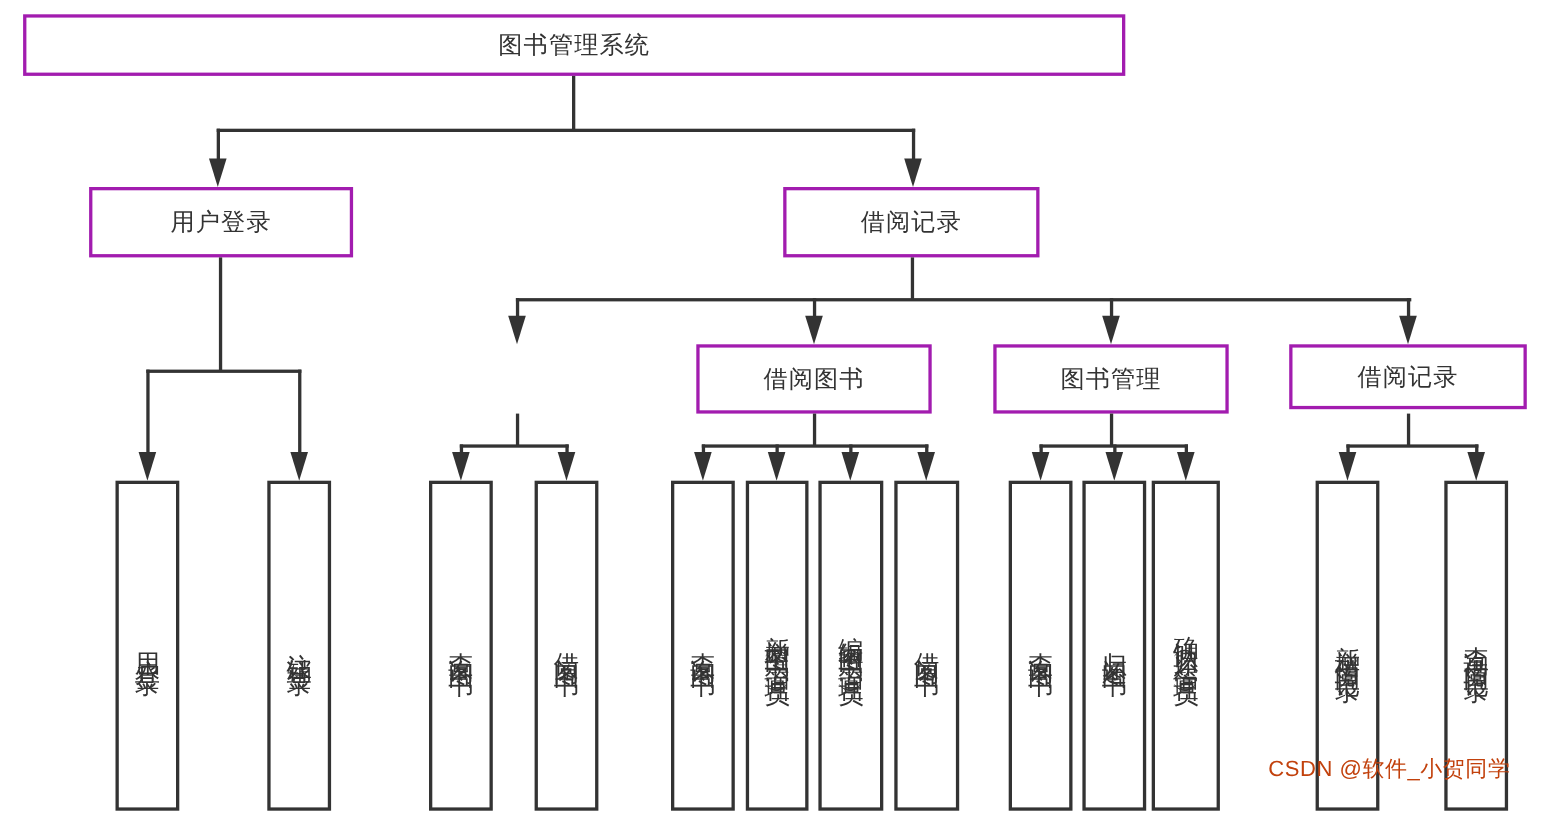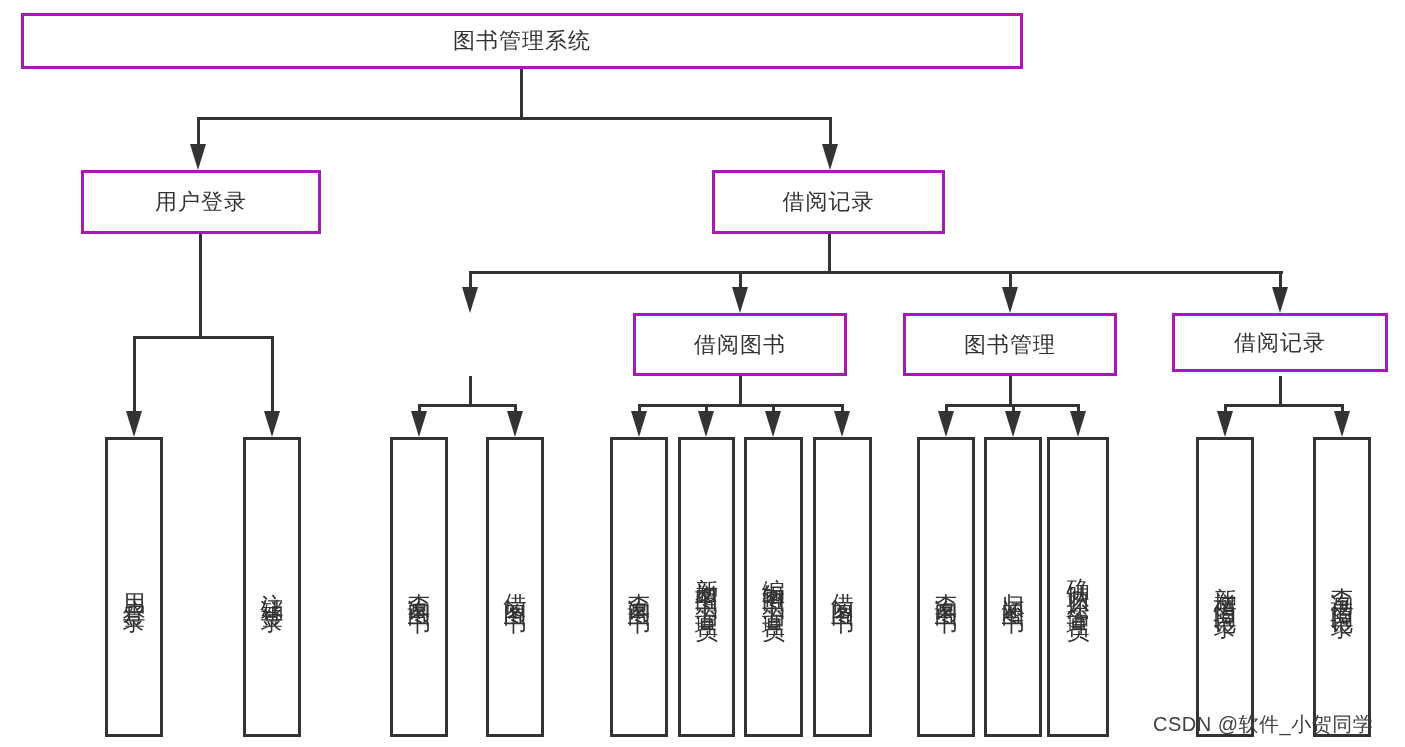--- a/index.html
+++ b/index.html
@@ -49,23 +49,23 @@
   .hline{height:3px;}
   .arr{
     position:absolute;
     width:0;height:0;
     border-left:8px solid transparent;
     border-right:8px solid transparent;
     border-top:26px solid #333333;
   }
   .watermark{
     position:absolute;
-    left:1153px;top:711px;
+    left:1153px;top:685px;
     font-size:20px;
-    color:#404040;
+    color:#c2410c;
     letter-spacing:0.5px;
     white-space:nowrap;
   }
 </style>
 </head>
 <body>
 
 <div class="canvas">
 
   <div class="box" style="left:21px;top:13px;width:1002px;height:56px">图书管理系统</div>

